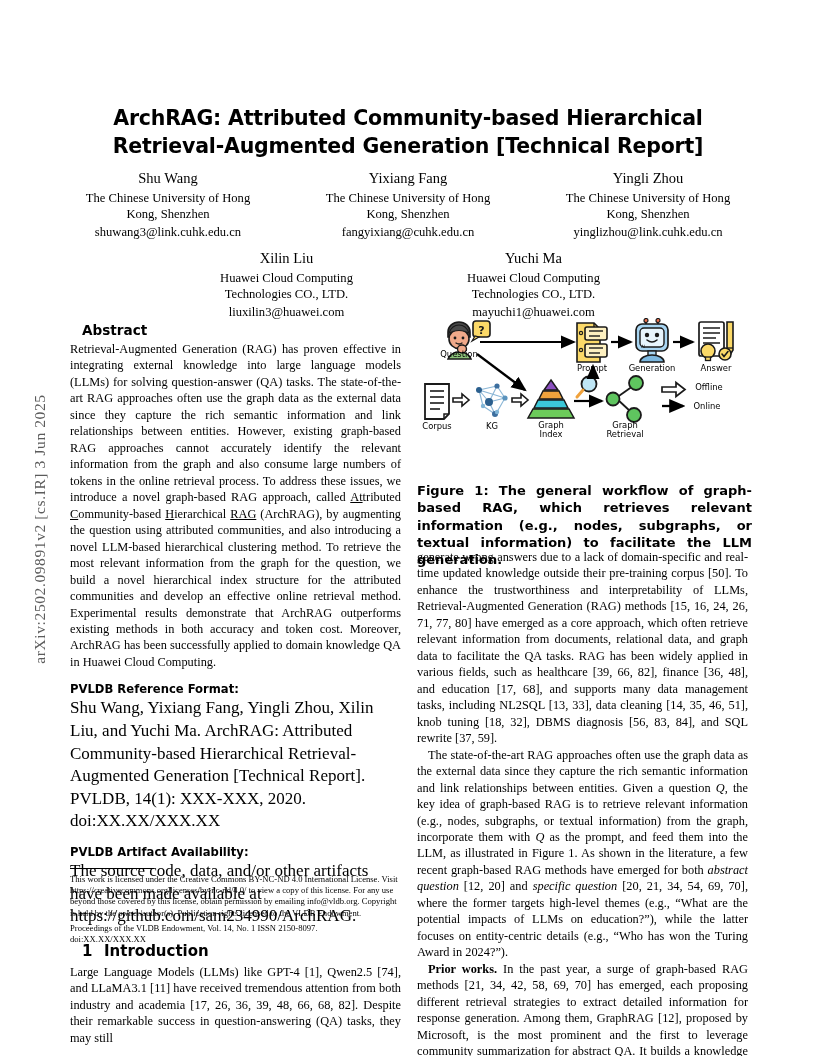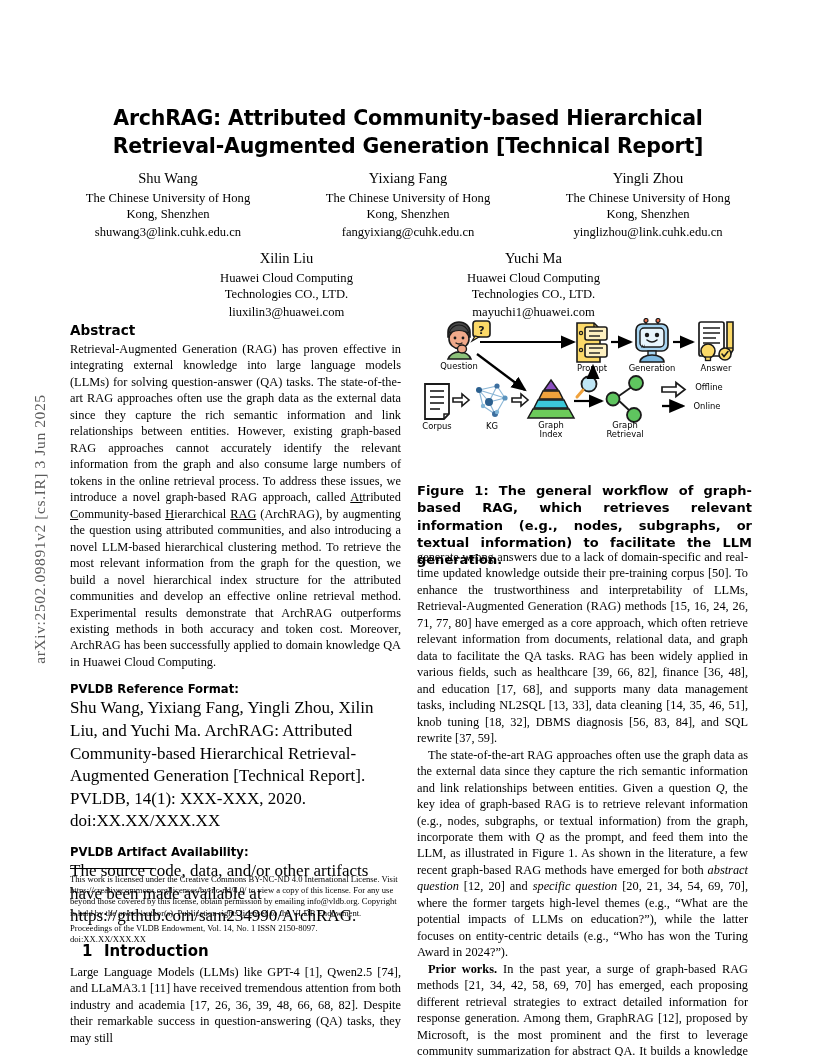--- a/index.html
+++ b/index.html
@@ -49,21 +49,21 @@
 
   
   .col{position:absolute;width:331px;top:322px;}
   .col-left{left:70px;}
   .col-right{left:417px;}
 
   h2.sec{
     font-family:"DejaVu Sans", sans-serif;
     font-weight:bold;
     font-size:13.6px;
-    margin:0 0 3px 0;
+    margin:0 0 3px 12px;
   }
   h2.numbered{
     font-size:15px;
     margin:14px 0 4px 12px;
   }
   h2.numbered .num{display:inline-block;min-width:22px;}
 
   p.body{
     margin:0;
     font-size:12.35px;
@@ -337,21 +337,21 @@
 
         <g>
           <path d="M245,69 h14 v-4.5 l9,7 l-9,7 v-4.5 h-14 z" fill="#ffffff" stroke="#1a1a1a" stroke-width="1.7"></path>
         </g>
         <g>
           <line x1="245" y1="88" x2="266" y2="88" stroke="#000" stroke-width="2.3" marker-end="url(#ah)"></line>
         </g>
       </svg>
 
       
-      <div class="fig-label" style="left:42px;top:43px;">Question</div>
+      <div class="fig-label" style="left:42px;top:31px;">Question</div>
       <div class="fig-label" style="left:175px;top:45px;">Prompt</div>
       <div class="fig-label" style="left:235px;top:45px;">Generation</div>
       <div class="fig-label" style="left:299px;top:45px;">Answer</div>
 
       <div class="fig-label" style="left:20px;top:103px;">Corpus</div>
       <div class="fig-label" style="left:75px;top:103px;">KG</div>
       <div class="fig-label two" style="left:134px;top:103px;">
         <span>Graph</span><br>
         <span>Index</span>
       </div>

